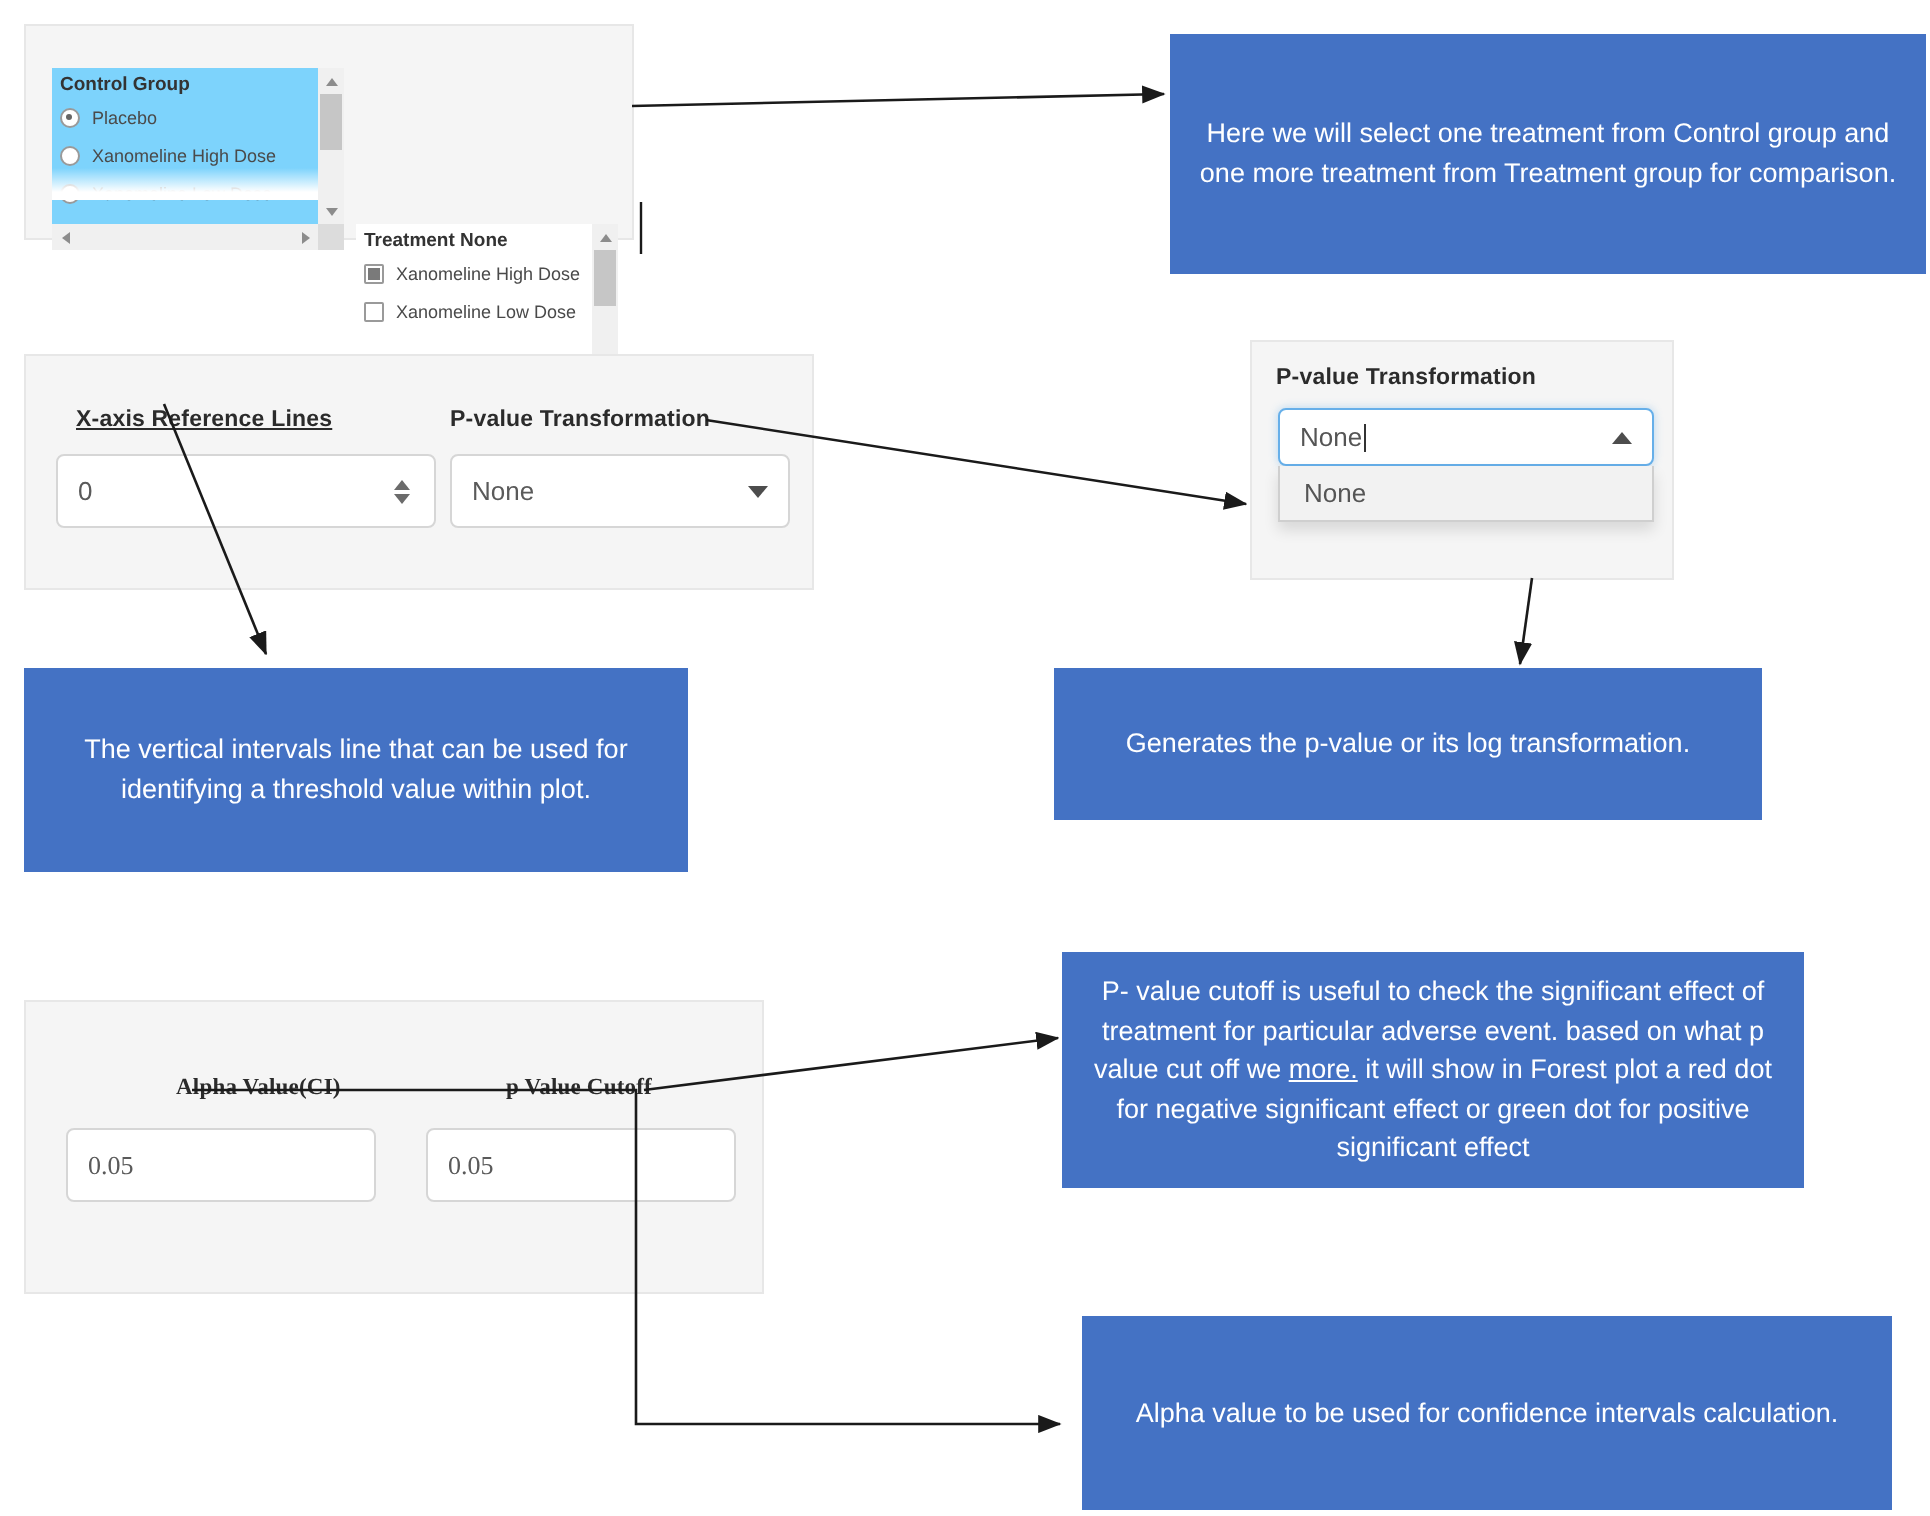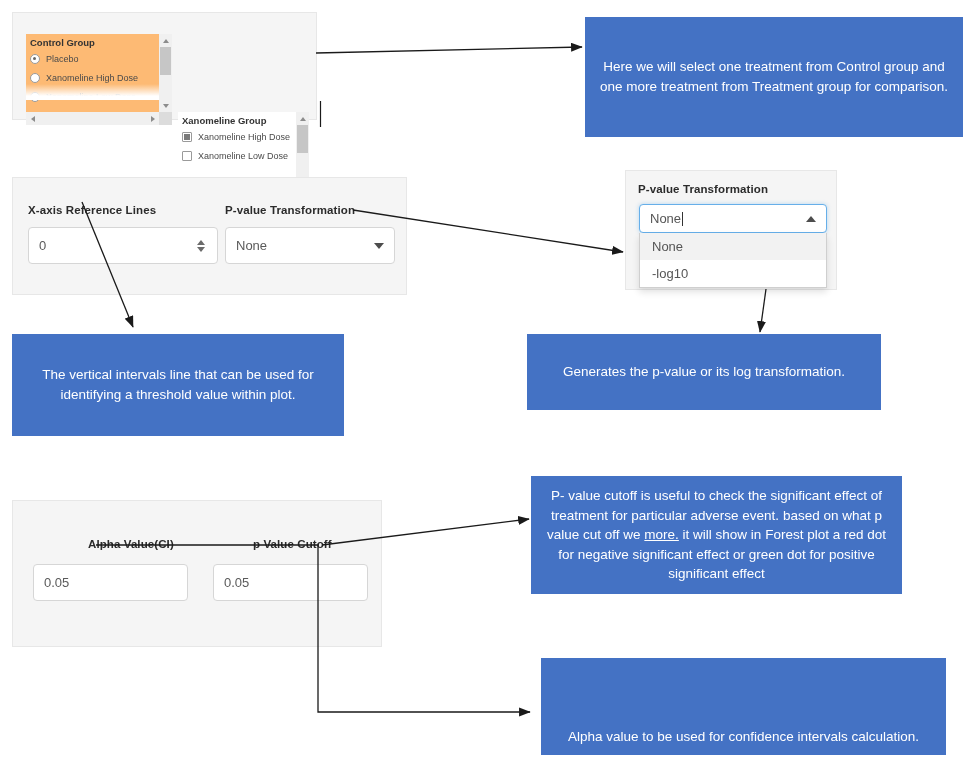--- a/index.html
+++ b/index.html
@@ -155,21 +155,21 @@
   }
 
   
   svg.conn{position:absolute;left:0;top:0;width:965px;height:758px;pointer-events:none;}
 </style>
 </head>
 <body>
 
 <div class="abs panel" style="left:12px;top:12px;width:305px;height:108px;">
 
-  <div class="abs selector" style="left:13px;top:21px;width:133px;height:78px;background:#fdba74;">
+  <div class="abs selector" style="left:13px;top:21px;width:133px;height:78px;background:#7dd3fc;">
     <div class="sel-title" style="padding-left:4px;padding-top:3px;">Control Group</div>
     <div style="padding-left:4px;">
       <div class="sel-row">
         <span class="radio on"></span>
         <span>Placebo</span>
       </div>
       <div class="sel-row">
         <span class="radio"></span>
         <span>Xanomeline High Dose</span>
       </div>
@@ -197,21 +197,21 @@
         </div>
       <div class="track"></div>
       <div class="arr">
           <span class="tri-r"></span>
         </div>
       <div style="width:13px;height:13px;background:#dcdcdc;"></div>
     </div>
   </div>
 
   <div class="abs selector" style="left:165px;top:21px;width:118px;height:78px;background:#fff;">
-    <div class="sel-title" style="padding-left:4px;padding-top:3px;">Xanomeline Group</div>
+    <div class="sel-title" style="padding-left:4px;padding-top:3px;">Treatment None</div>
     <div style="padding-left:4px;">
       <div class="sel-row">
         <span class="chk on"></span>
         <span>Xanomeline High Dose</span>
       </div>
       <div class="sel-row">
         <span class="chk"></span>
         <span>Xanomeline Low Dose</span>
       </div>
     </div>
@@ -233,21 +233,21 @@
       <div class="track"></div>
       <div class="arr">
           <span class="tri-r"></span>
         </div>
       <div style="width:13px;height:13px;background:#dcdcdc;"></div>
     </div>
   </div>
 </div>
 
 <div class="abs panel" style="left:12px;top:177px;width:395px;height:118px;">
-  <div class="abs field-label" style="left:15px;top:26px;">X-axis Reference Lines</div>
+  <div class="abs field-label" style="left:25px;top:26px;text-decoration:underline;">X-axis Reference Lines</div>
   <div class="abs txtbox" style="left:15px;top:49px;width:190px;height:37px;">
     <span class="val">0</span>
     <span class="stepper">
       <i class="up"></i>
         <i class="dn"></i>
     </span>
   </div>
 
   <div class="abs field-label" style="left:212px;top:26px;">P-value Transformation</div>
   <div class="abs txtbox" style="left:212px;top:49px;width:170px;height:37px;">
@@ -260,25 +260,24 @@
   <div class="abs field-label" style="left:12px;top:12px;">P-value Transformation</div>
   <div class="abs dd-input" style="left:13px;top:33px;width:188px;height:29px;">
     <span class="val">None</span>
       <span class="tcaret"></span>
     <span class="caretbar" style="margin-left:auto;">
         <span class="caret-up"></span>
       </span>
   </div>
   <div class="abs dd-list" style="left:13px;top:62px;width:188px;">
     <div class="dd-opt sel">None</div>
-    <div class="dd-opt">-log10</div>
-  </div>
-</div>
-
-<div class="abs panel" style="left:12px;top:500px;width:370px;height:147px;">
+  </div>
+</div>
+
+<div class="abs panel" style="left:12px;top:500px;width:370px;height:147px;font-family:Liberation Serif, serif;">
   <div class="abs field-label" style="left:75px;top:37px;">Alpha Value(CI)</div>
   <div class="abs txtbox" style="left:20px;top:63px;width:155px;height:37px;">
     <span class="val">0.05</span>
   </div>
 
   <div class="abs field-label" style="left:240px;top:37px;">p Value Cutoff</div>
   <div class="abs txtbox" style="left:200px;top:63px;width:155px;height:37px;">
     <span class="val">0.05</span>
   </div>
 </div>
@@ -317,15 +316,15 @@
   <div class="inner">Generates the p-value or its log transformation.</div>
 </div>
 
 <div class="abs callout" style="left:531px;top:476px;width:371px;height:118px;">
   <div class="inner">
     <span>P- value cutoff is useful to check the significant effect of treatment for particular adverse event.</span>
     <span>based on what p value cut off we </span><span class="spell">more.</span><span> it will show in Forest plot a red dot for negative significant effect or green dot for positive significant effect</span>
   </div>
 </div>
 
-<div class="abs callout" style="left:541px;top:658px;width:405px;height:97px;align-items:flex-end;">
+<div class="abs callout" style="left:541px;top:658px;width:405px;height:97px;">
   <div class="inner">Alpha value to be used for confidence intervals calculation.</div>
 </div>
 
 </body></html>

